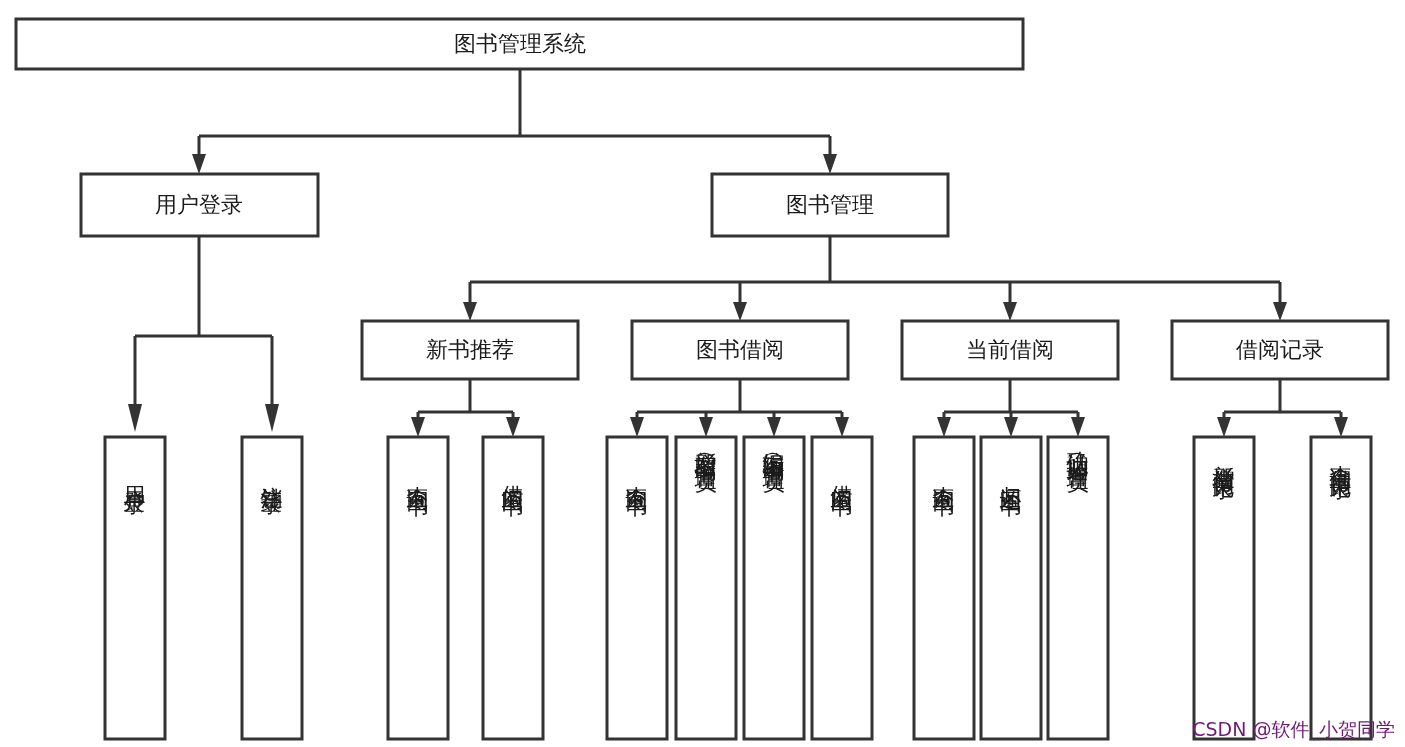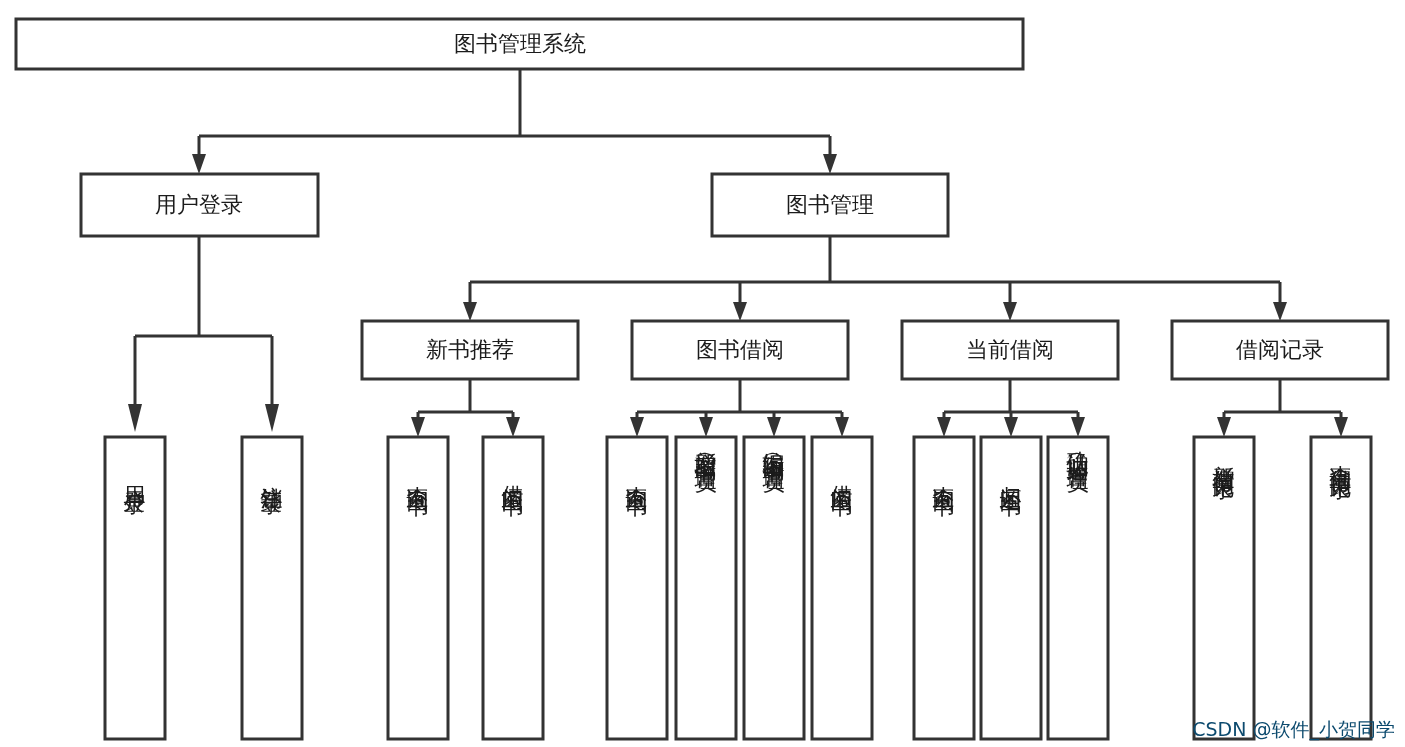--- a/index.html
+++ b/index.html
@@ -24,21 +24,21 @@
     font-size:22px;fill:#1b1b1b;
     text-anchor:middle;
     writing-mode:vertical-rl;
     letter-spacing:3px;
   }
   .watermark{
     position:absolute;
     right:10px;bottom:4px;
     font-family:"DejaVu Sans","Liberation Sans",sans-serif;
     font-size:19px;
-    color:#0c4a6e;
+    color:#701a75;
     white-space:nowrap;
     user-select:none;
   }
 </style>
 </head>
 <body>
 
 <div id="stage">
 <svg width="1405" height="747" viewBox="0 0 1405 747" xmlns="http://www.w3.org/2000/svg">
 

